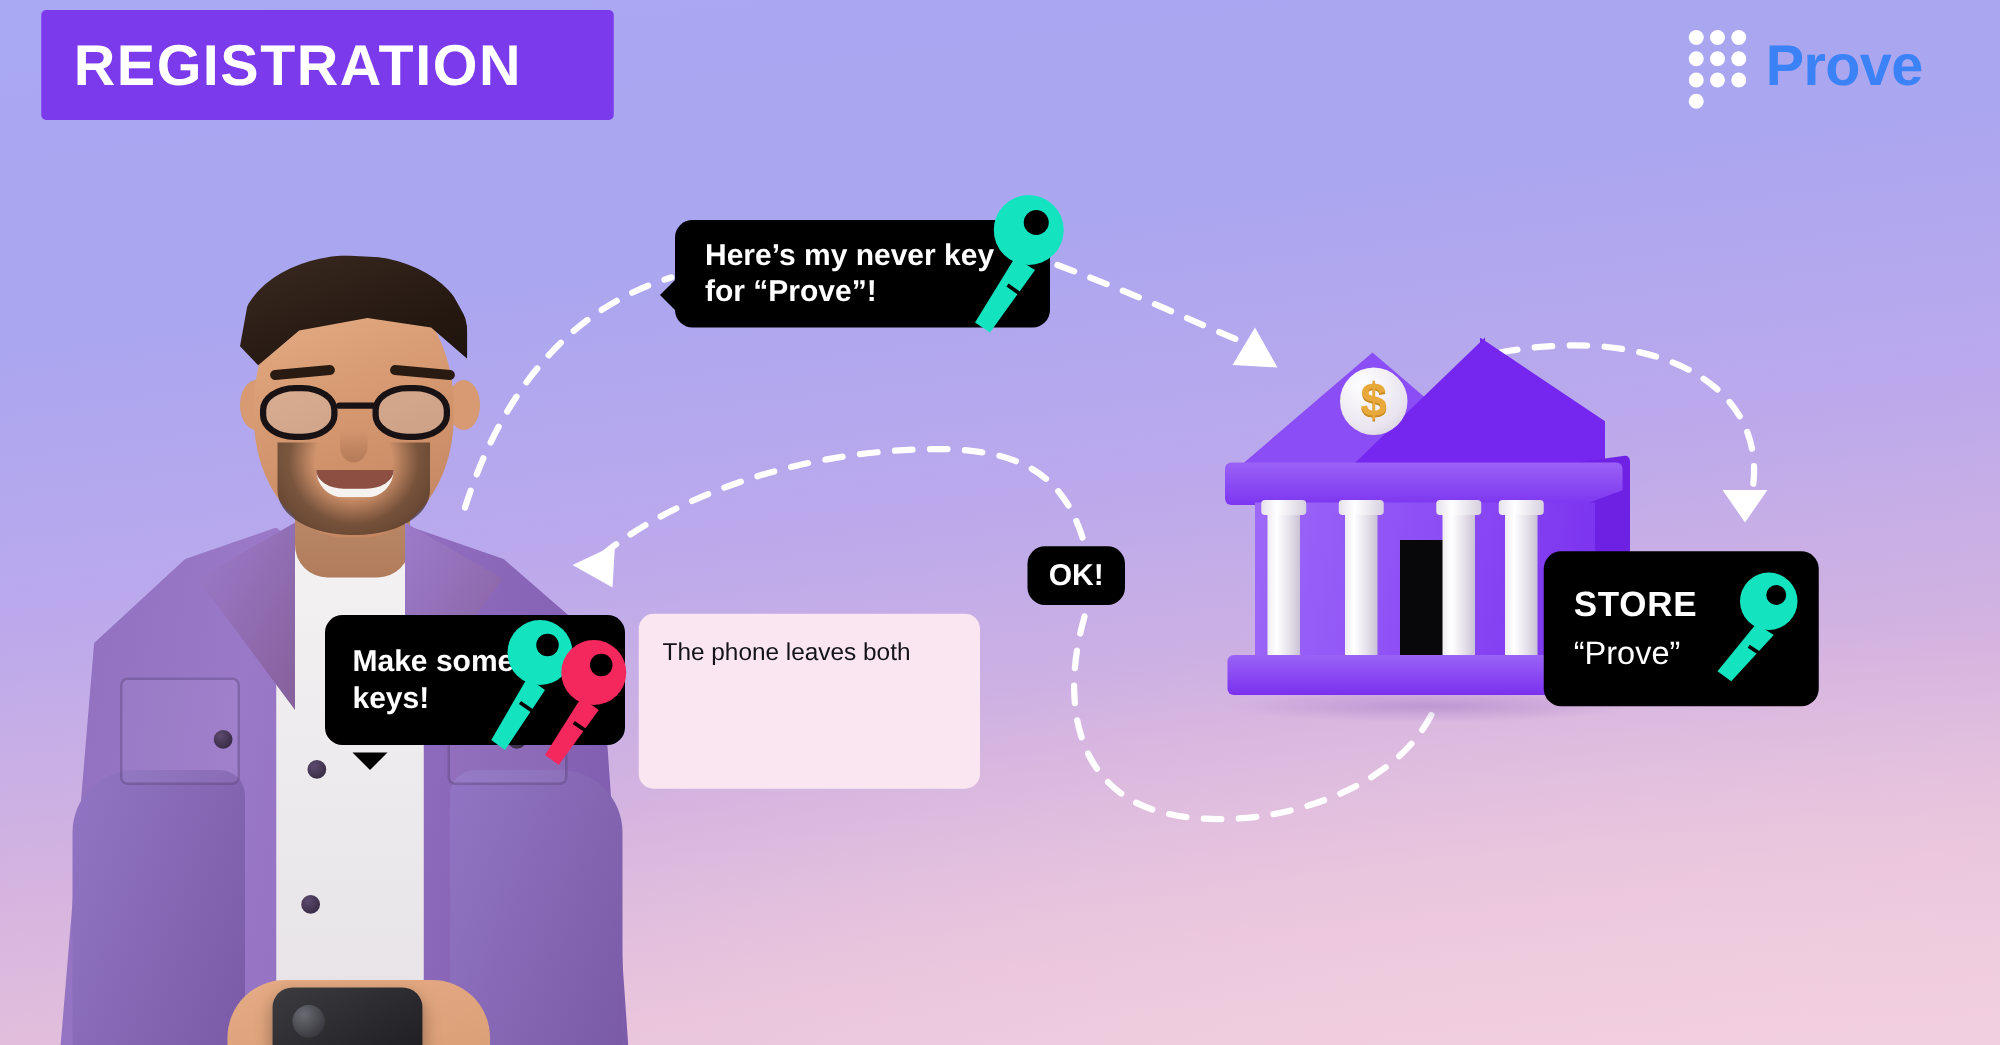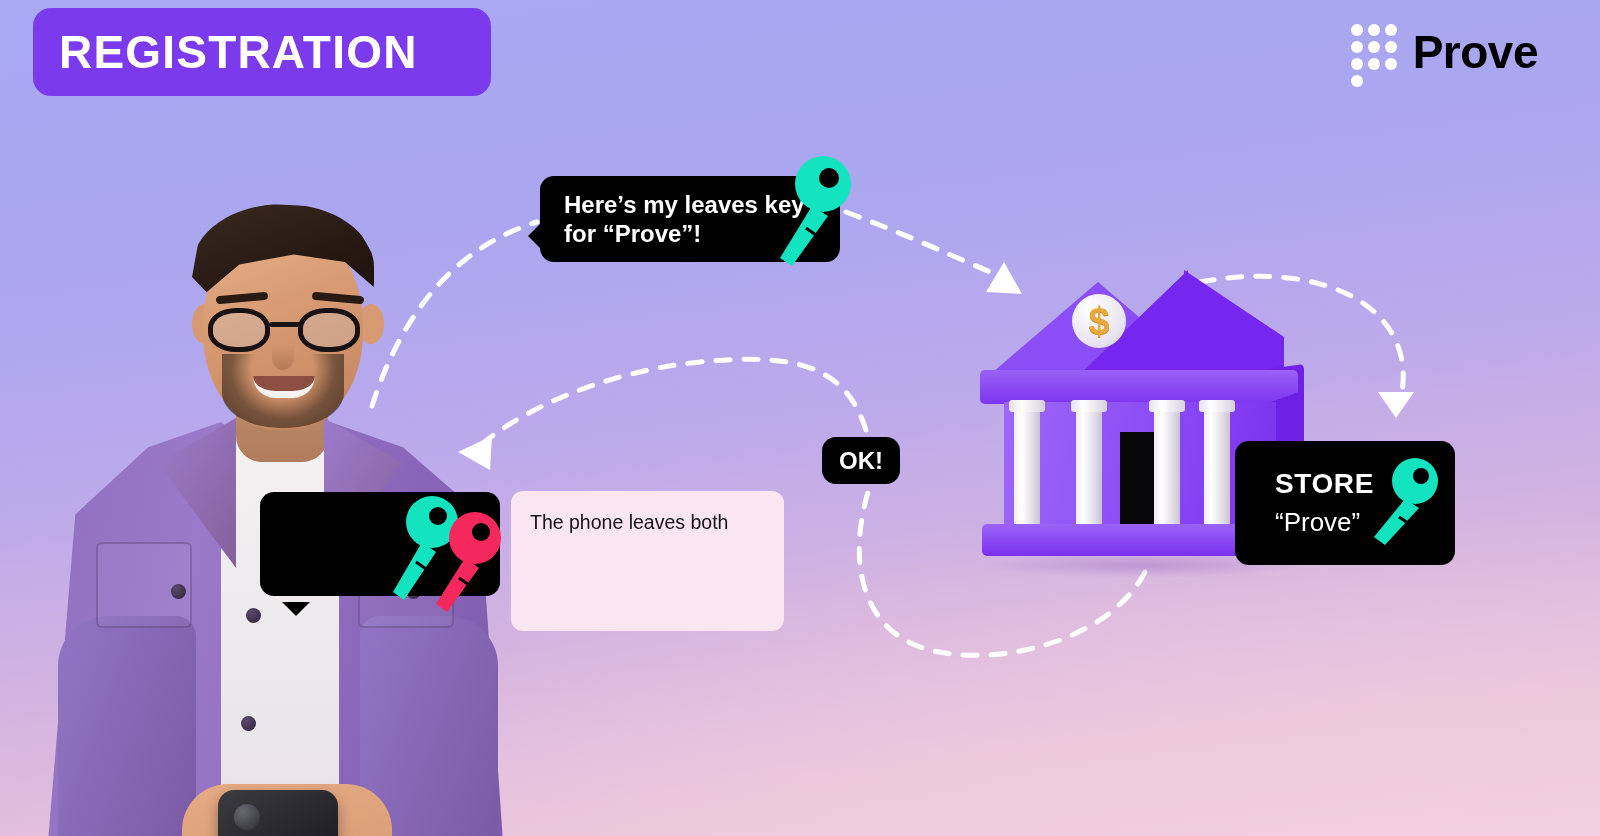--- a/index.html
+++ b/index.html
@@ -12,37 +12,37 @@
       linear-gradient(173deg, #a9a8f2 0%, #aaa6f0 26%, #bba9ec 48%, #d3b3e0 68%, #e7c2db 85%, #f0cede 100%);
   }
 
   .stage { position:absolute; inset:0; }
 
   
   #reg-badge {
     position:absolute; left:33px; top:8px;
     width:458px; height:88px;
     background:#7c3aed;
-    border-radius:18px;
+    border-radius:4px;
     display:flex; align-items:center;
     padding-left:26px;
   }
   #reg-badge .txt {
     color:#fff; font-size:46px; font-weight:700;
     letter-spacing:1.2px; line-height:1;
   }
 
   
   #logo { position:absolute; right:62px; top:24px; display:flex; align-items:center; gap:16px; }
   #logo-dots { position:relative; width:46px; height:56px; }
   #logo-dots i {
     position:absolute; width:12px; height:12px; border-radius:50%;
     background:#fff; display:block;
   }
-  #logo-word { color:#000000; font-size:46px; font-weight:600; letter-spacing:-0.5px; line-height:1; }
+  #logo-word { color:#3b82f6; font-size:46px; font-weight:600; letter-spacing:-0.5px; line-height:1; }
 
   
   #person { position:absolute; left:40px; top:186px; width:470px; height:650px; }
   #person .shirt {
     position:absolute; left:8px; top:236px; width:455px; height:420px;
     background:linear-gradient(100deg,#8f6fbe 0%,#9b79c9 32%,#8a66b8 70%,#7d5bab 100%);
     border-radius:72px 72px 0 0;
     clip-path:polygon(6% 22%,22% 6%,38% 0%,50% 10%,62% 0%,78% 6%,95% 22%,100% 100%,0% 100%);
   }
   #person .tee {
@@ -173,21 +173,21 @@
   }
   #keys-make { position:absolute; right:-20px; top:2px; width:130px; height:118px; }
 
   #bubble-ok {
     left:822px; top:437px; width:78px; height:47px;
     justify-content:center; font-size:24px; font-weight:700;
   }
 
   #bubble-store {
     left:1235px; top:441px; width:220px; height:124px;
-    padding:0 0 0 40px; flex-direction:column; justify-content:center; align-items:flex-start;
+    padding:0 0 0 24px; flex-direction:column; justify-content:center; align-items:flex-start;
   }
   #bubble-store .l1 { font-size:28px; font-weight:800; letter-spacing:.6px; }
   #bubble-store .l2 { font-size:26px; font-weight:500; margin-top:7px; }
   #key-store { position:absolute; right:8px; top:16px; width:78px; height:92px; }
 
   
   #info-panel {
     position:absolute; left:511px; top:491px; width:273px; height:140px;
     background:#fae6f1; border-radius:12px; padding:18px 16px 0 19px;
     color:#15131a; font-size:19.5px; line-height:1.42;
@@ -339,35 +339,39 @@
     <div class="col c2"></div>
     <div class="col c3"></div>
     <div class="col c4"></div>
     <div class="base-side"></div>
     <div class="base"></div>
   </div>
 
   <div id="bubble-public" class="bubble">
     <span class="tail"></span>
     <div class="lines">
-      <div>Here’s my leaves key</div>
+      <div>Here’s my never key</div>
       <div>for “Prove”!</div>
     </div>
     <svg id="key-public" viewBox="0 0 74 118">
       <g fill="#14e3c0">
         <circle cx="45" cy="30" r="28"></circle>
         <path d="M34,52 L50,62 L14,112 L2,104 Z"></path>
       </g>
       <circle cx="51" cy="24" r="10" fill="#000"></circle>
       <path d="M28,74 L42,84" stroke="#000" stroke-width="3"></path>
     </svg>
   </div>
 
   <div id="bubble-make" class="bubble">
     <span class="tail"></span>
+    <div class="lines">
+      <div>Make some</div>
+      <div>keys!</div>
+    </div>
     <svg id="keys-make" viewBox="0 0 130 118">
       <g fill="#14e3c0">
         <circle cx="42" cy="28" r="26"></circle>
         <path d="M32,48 L46,58 L14,106 L3,98 Z"></path>
       </g>
       <circle cx="48" cy="22" r="9" fill="#000"></circle>
       <path d="M26,68 L39,77" stroke="#000" stroke-width="3"></path>
       <g fill="#f5285e">
         <circle cx="85" cy="44" r="26"></circle>
         <path d="M75,64 L89,74 L57,118 L46,110 Z"></path>

